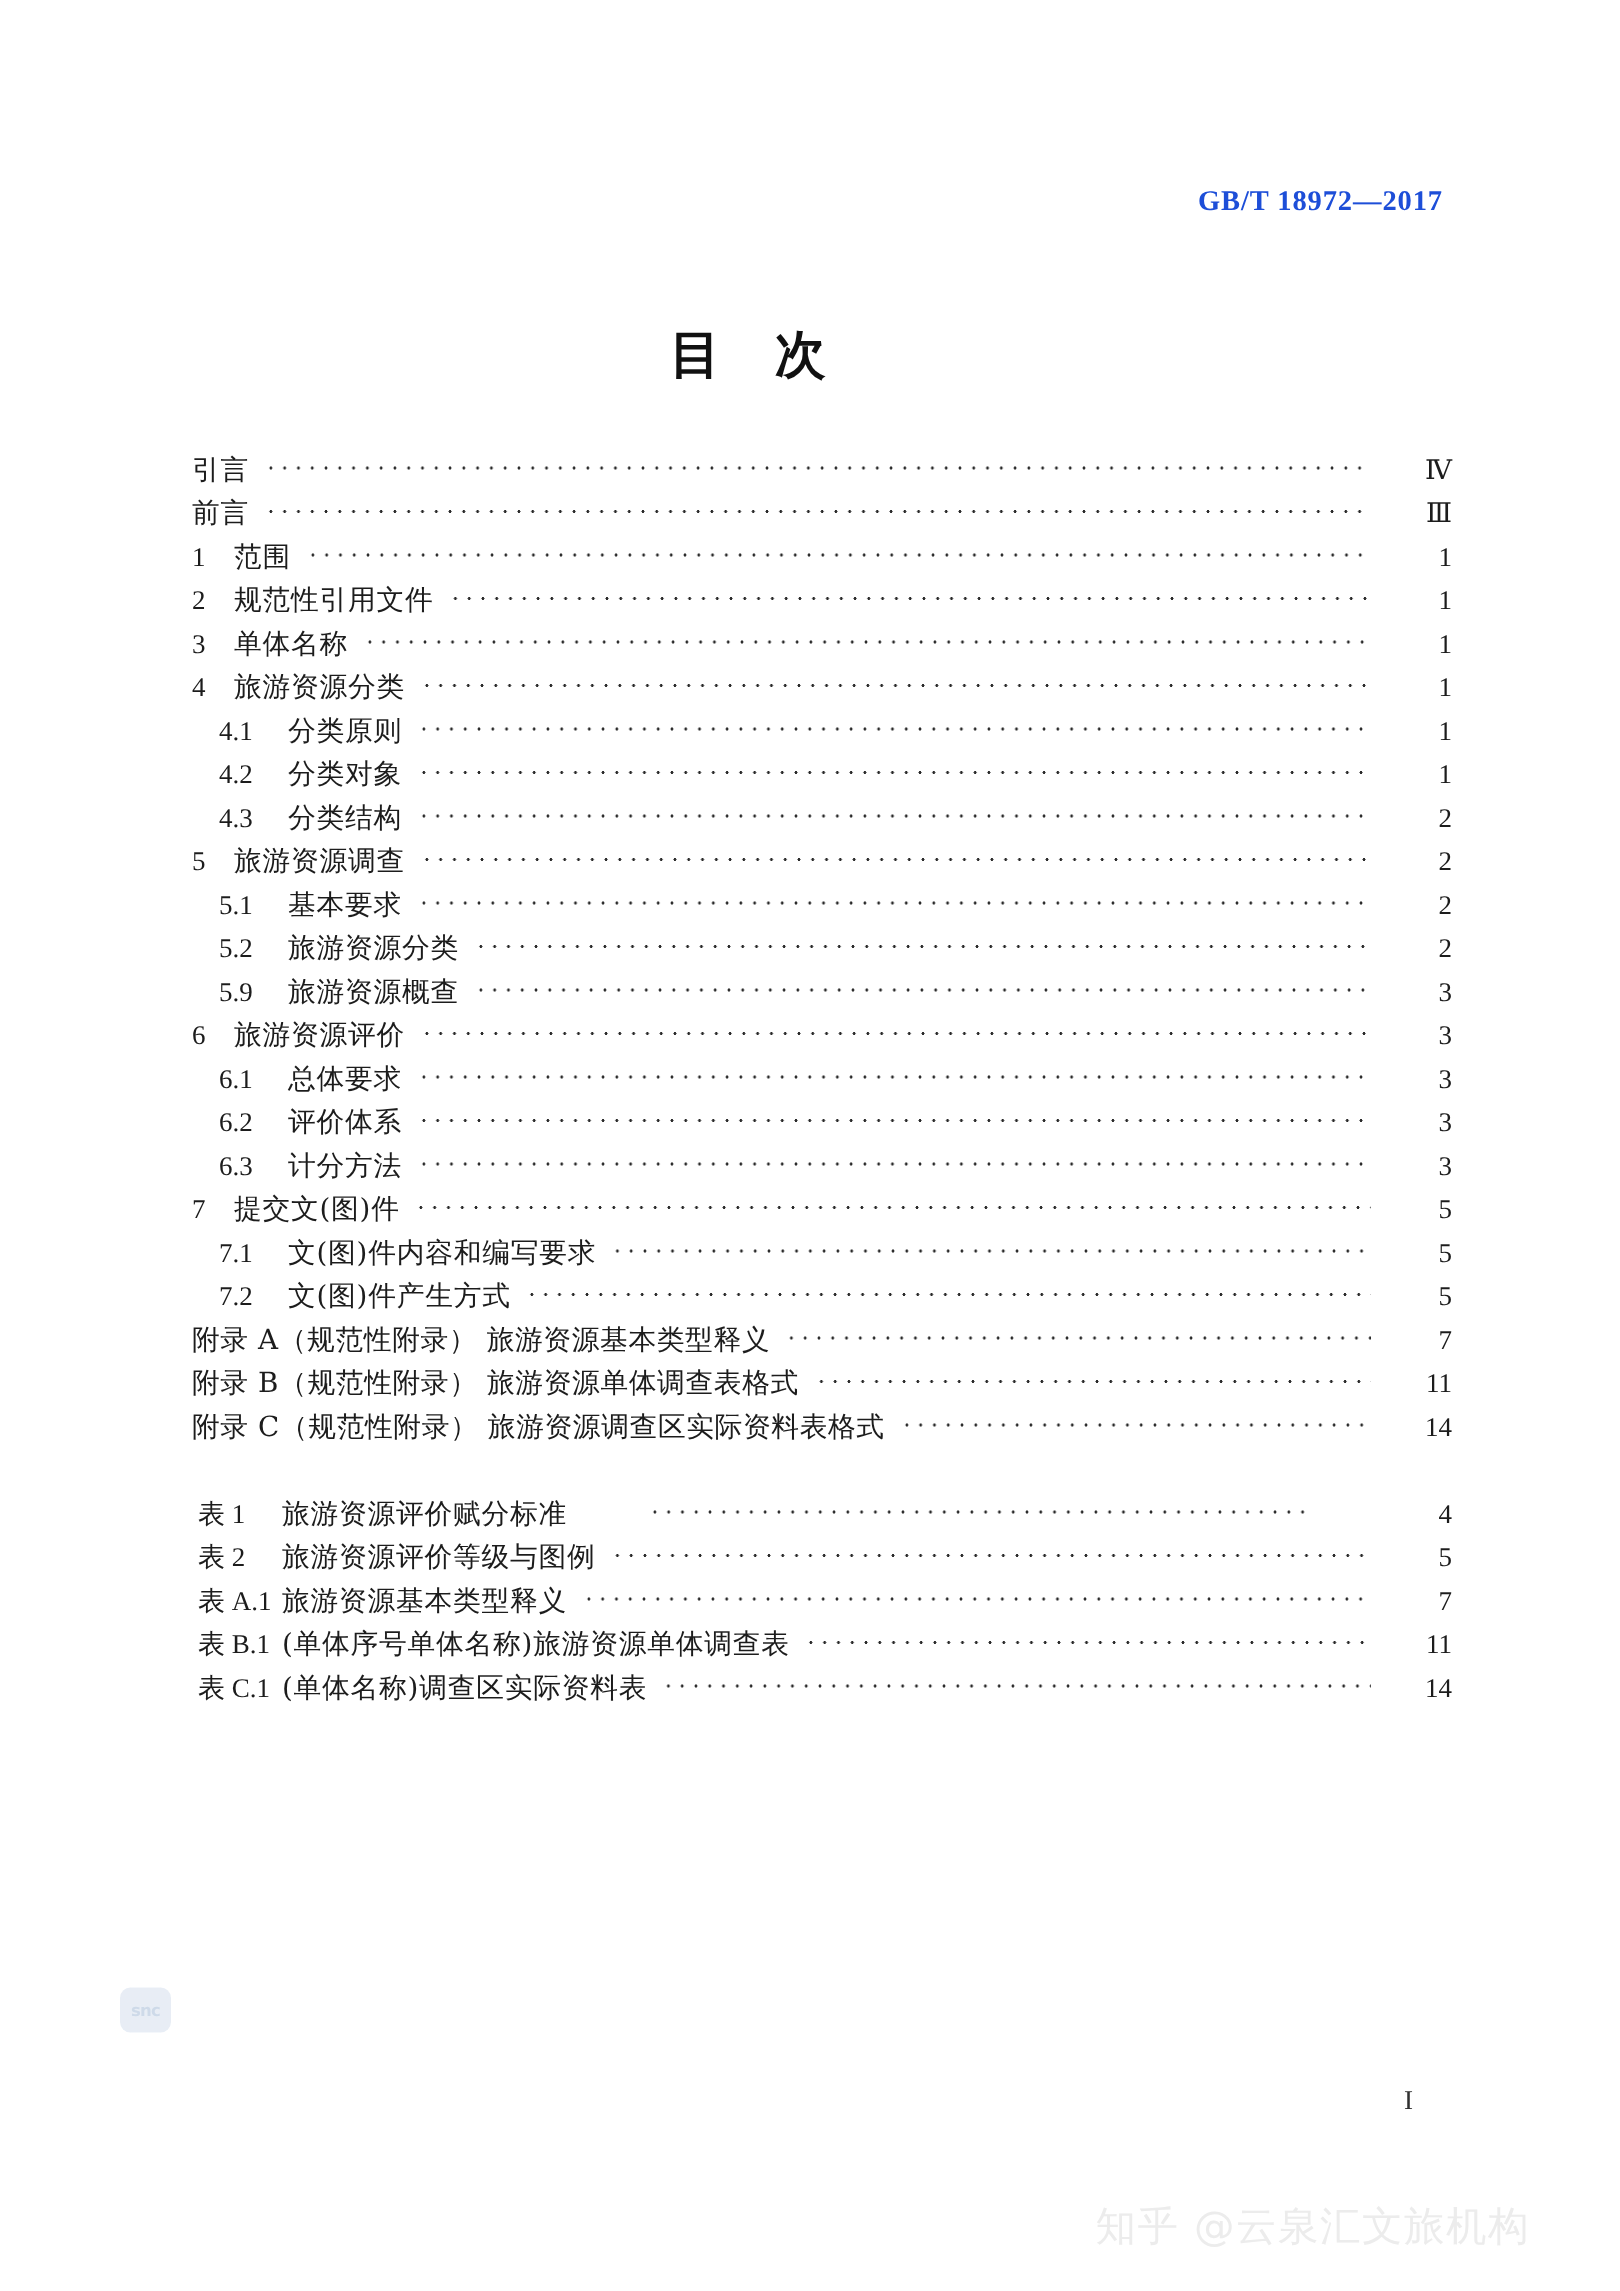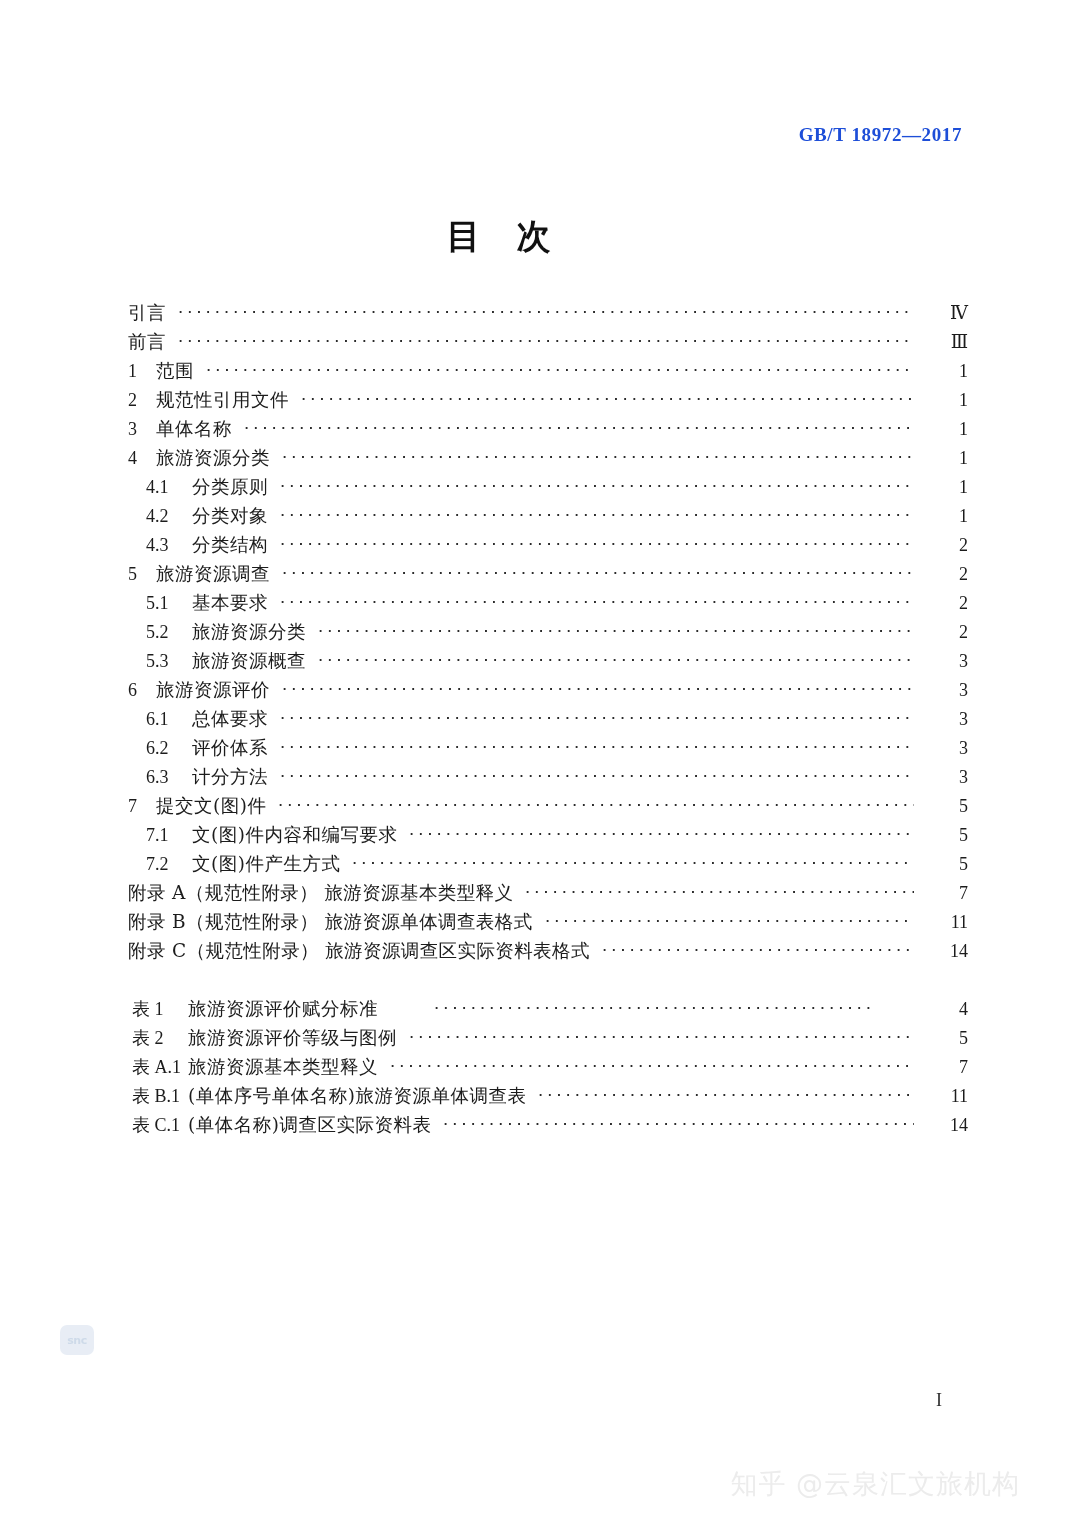--- a/index.html
+++ b/index.html
@@ -123,21 +123,21 @@
   
   .appx .txt { letter-spacing: 0.4px; }
 
   
   .tbl { padding-left: 4px; }
   .tbl .num { width: 56px; }
 
   
   .snc-logo {
     position: absolute;
-    left: 60px;
+    left: 80px;
     top: 1325px;
     width: 34px;
     height: 30px;
     border-radius: 7px;
     background: #e7edf5;
     display: flex;
     align-items: center;
     justify-content: center;
     font-family: "DejaVu Sans", sans-serif;
     font-size: 11px;
@@ -269,21 +269,21 @@
         <div class="toc-row lv2">
           <span class="lbl">
             <span class="num">5.2</span>
             <span class="txt">旅游资源分类</span>
           </span>
           <span class="leader"></span>
           <span class="pg">2</span>
         </div>
         <div class="toc-row lv2">
           <span class="lbl">
-            <span class="num">5.3</span>
+            <span class="num">5.9</span>
             <span class="txt">旅游资源概查</span>
           </span>
           <span class="leader"></span>
           <span class="pg">3</span>
         </div>
         <div class="toc-row lv1">
           <span class="lbl">
             <span class="num">6</span>
             <span class="txt">旅游资源评价</span>
           </span>

